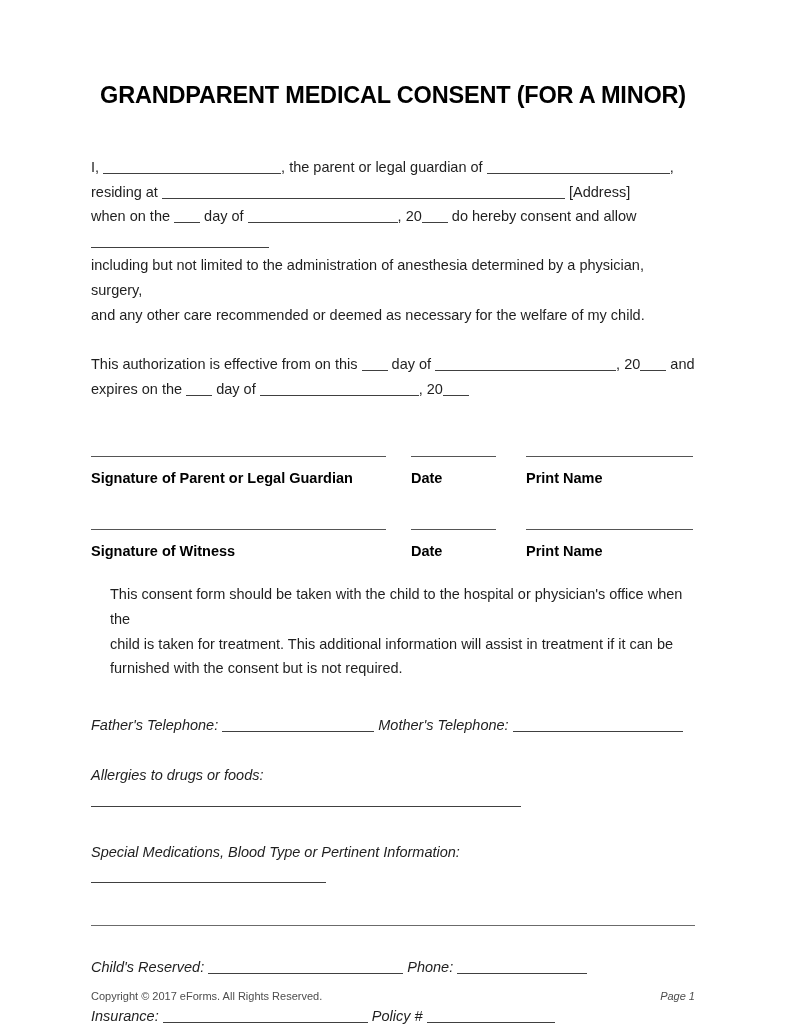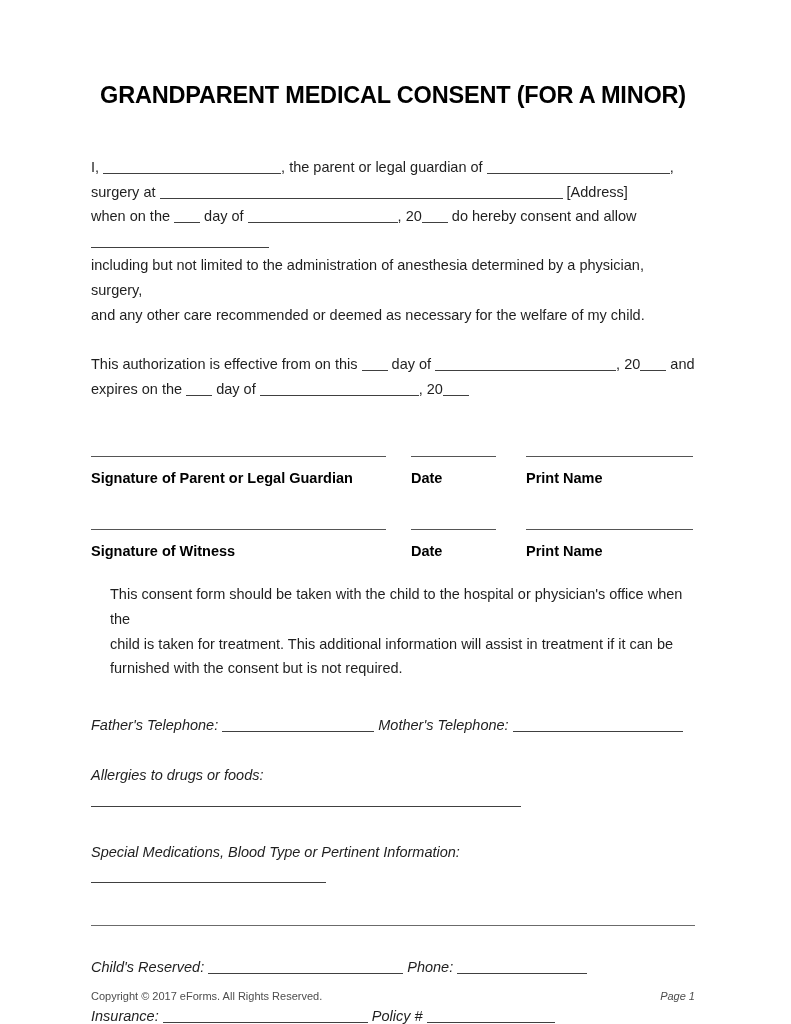--- a/index.html
+++ b/index.html
@@ -142,21 +142,21 @@
 <div class="page">
 
   <div class="content">
 
     <h1 class="doc-title">GRANDPARENT MEDICAL CONSENT (FOR A MINOR)</h1>
 
     <div class="para para-1">
       <span>I,</span>
       <span class="blank b-lg"></span><span>, the parent or legal guardian of</span>
       <span class="blank b-xl"></span><span>,</span><br>
-      <span>surgery at</span>
+      <span>residing at</span>
       <span class="blank b-addr"></span>
       <span>[Address]</span><br>
       <span>when on the</span>
       <span class="blank b-xs"></span>
       <span>day of</span>
       <span class="blank b-md"></span><span>, 20</span><span class="blank b-xs"></span>
       <span>do hereby consent and allow</span><br>
       <span class="blank b-lg"></span>
       <br>
       <span>including but not limited to the administration of anesthesia determined by a physician, surgery,</span><br>

